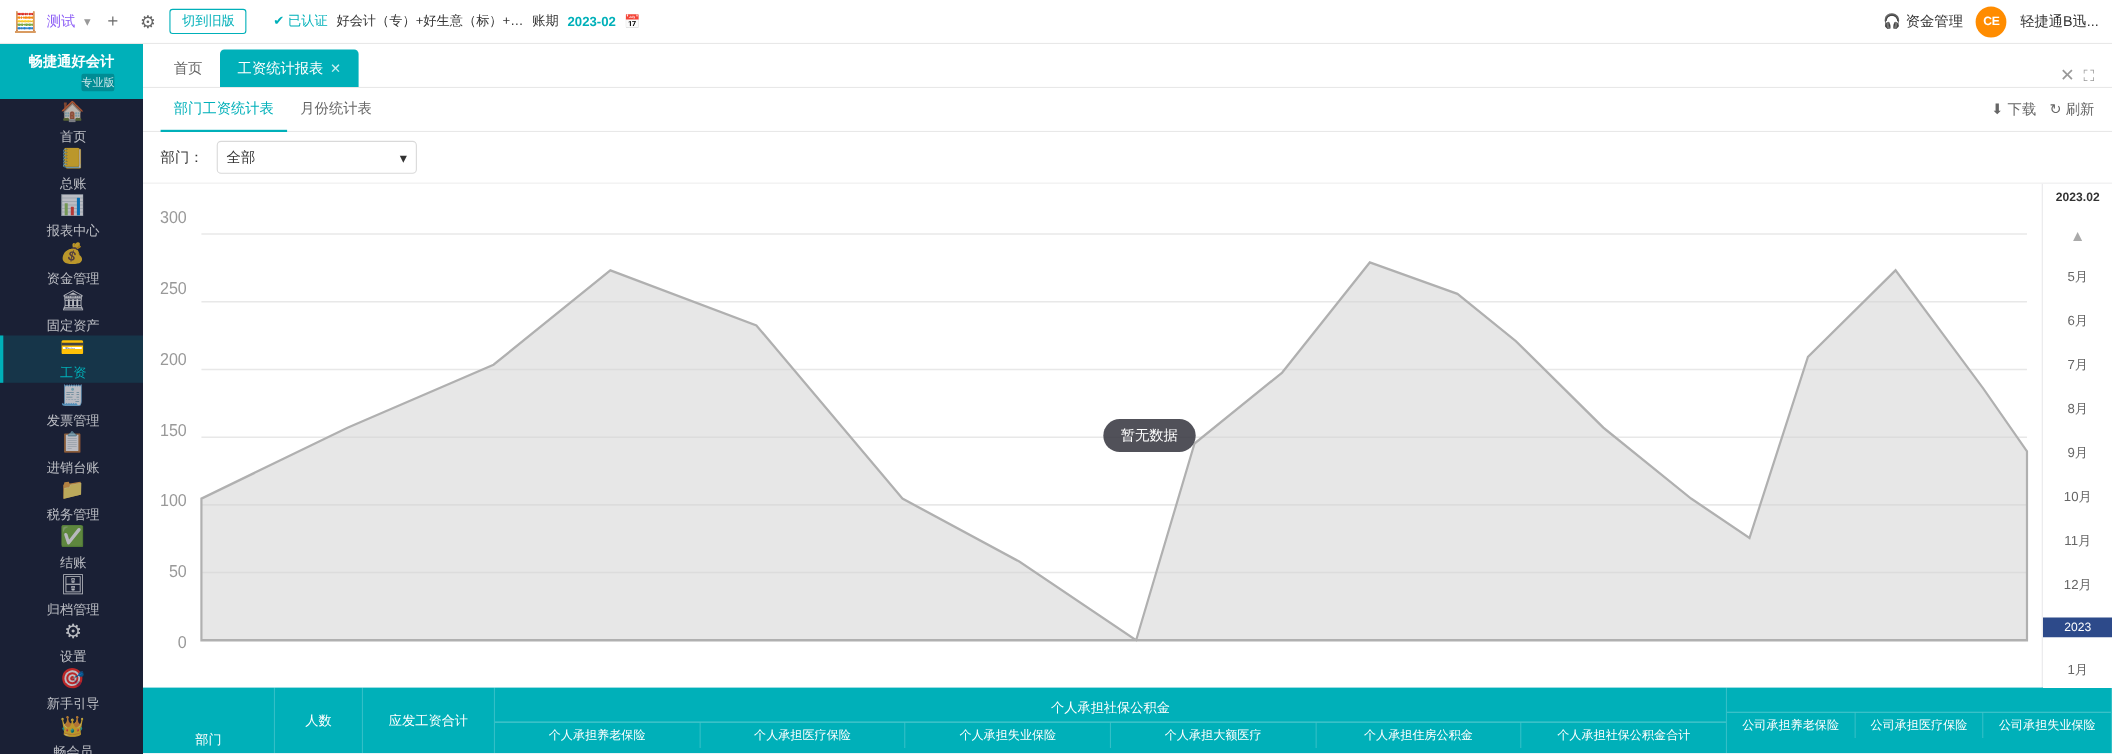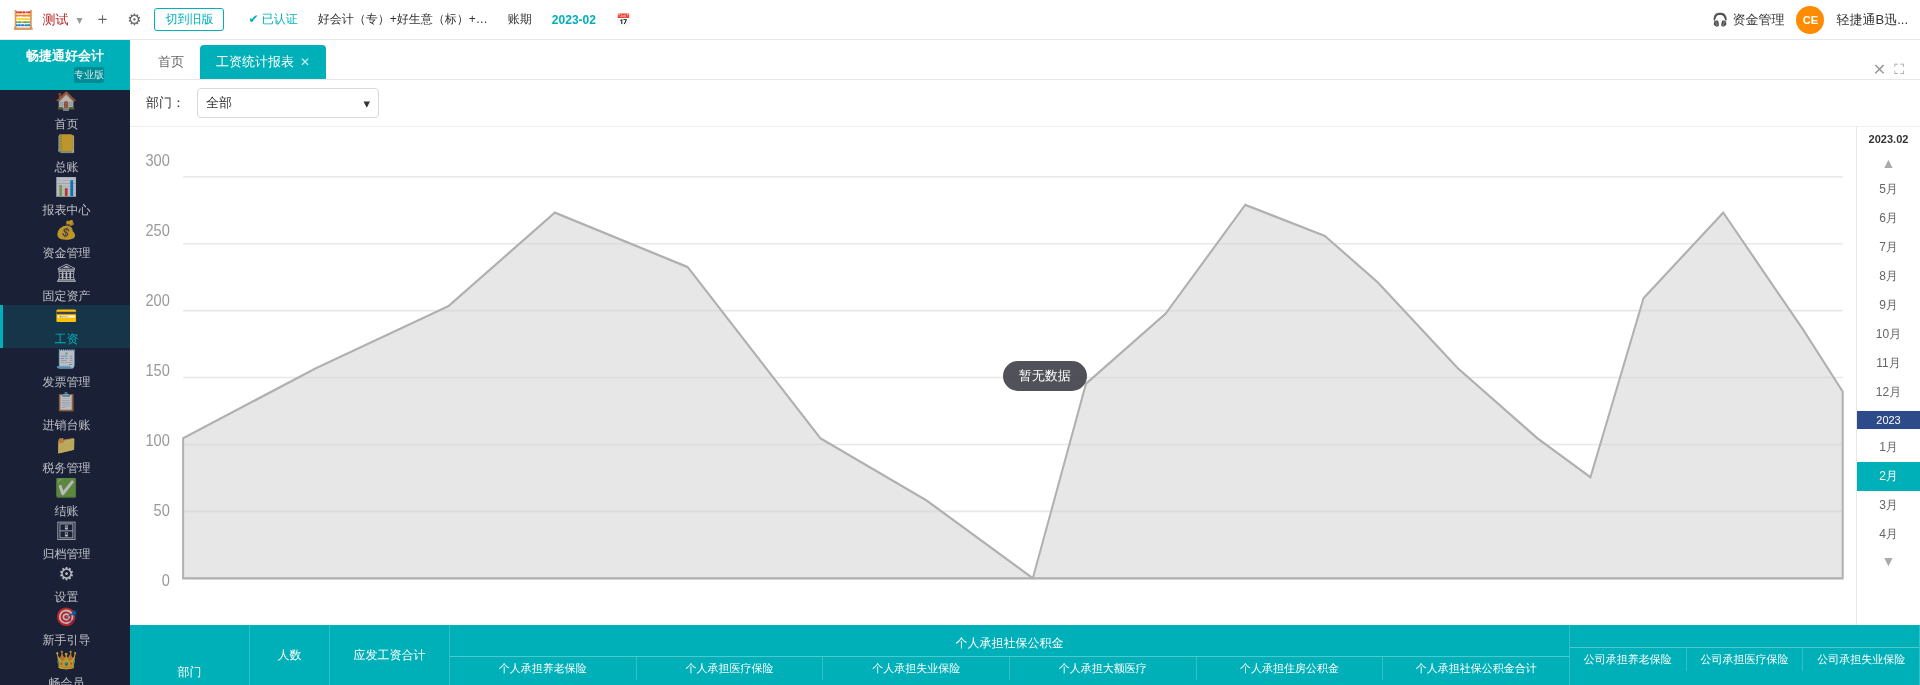--- a/index.html
+++ b/index.html
@@ -18,21 +18,21 @@
       z-index: 10;
     }
     .top-header-left {
       display: flex;
       align-items: center;
       gap: 8px;
       flex: 1;
     }
     .company-name {
       font-size: 13px;
-      color: #b91c1c;
+      color: #8b5cf6;
     }
     .dropdown-arrow {
       color: #999;
       font-size: 12px;
     }
     .header-icons {
       display: flex;
       align-items: center;
       gap: 8px;
     }
@@ -51,21 +51,21 @@
       color: #00b0b9;
       padding: 2px 10px;
       border-radius: 3px;
       font-size: 12px;
       cursor: pointer;
       background: #fff;
     }
     .header-status {
       display: flex;
       align-items: center;
-      gap: 20px;
+      gap: 8px;
       font-size: 12px;
       color: #333;
       margin-left: 16px;
     }
     .certified-badge {
       color: #00b0b9;
     }
     .top-header-right {
       display: flex;
       align-items: center;
@@ -491,20 +491,38 @@
       </div>
       <div style="flex:1"></div>
       <div style="display:flex;align-items:center;gap:8px;margin-right:4px;">
         <span style="cursor:pointer;color:#999;font-size:16px;">✕</span>
         <span style="cursor:pointer;color:#999;font-size:14px;">⛶</span>
       </div>
     </div>
 
     <div class="page-content">
 
+      <div class="inner-tabs">
+        <div class="inner-tab active">
+          <span>部门工资统计表</span>
+        </div>
+        <div class="inner-tab">
+          <span>月份统计表</span>
+        </div>
+        <div class="toolbar-right">
+          <div class="toolbar-btn">
+            <span>⬇</span>
+            <span>下载</span>
+          </div>
+          <div class="toolbar-btn">
+            <span>↻</span>
+            <span>刷新</span>
+          </div>
+        </div>
+      </div>
 
       <div class="filter-row">
         <span class="filter-label">部门：</span>
         <div class="filter-select">
           <span>全部</span>
           <span>▾</span>
         </div>
       </div>
 
       <div style="flex:1;display:flex;overflow:hidden;">
@@ -529,21 +547,21 @@
             <line x1="40" y1="32" x2="1290" y2="32" stroke="#e8e8e8" stroke-width="1"></line>
 
             <path d="M40,200 L140,155 L240,115 L320,55 L420,90 L520,200 L600,240 L680,290 L720,165 L780,120 L840,50 L900,70 L940,100 L1000,155 L1060,200 L1100,225 L1140,110 L1200,55 L1260,130 L1290,170 L1290,290 L40,290 Z" fill="#d0d0d0" fill-opacity="0.5" stroke="#b0b0b0" stroke-width="1.5"></path>
           </svg>
           
           <div class="no-data-tooltip">
             <span>暂无数据</span>
           </div>
         </div>
 
-        <div style="width:64px;background:#fff;border-left:1px solid #e8e8e8;display:flex;flex-direction:column;align-items:center;overflow-y:auto;flex-shrink:0;">
+        <div style="width:64px;background:#fff;border-left:1px solid #e8e8e8;display:flex;flex-direction:column;align-items:center;overflow-y:auto;flex-shrink:0;gap:11px;">
           <div style="display:flex;align-items:center;justify-content:center;padding:6px 2px;font-size:11px;color:#333;font-weight:bold;width:100%;text-align:center;">
             <span>2023.02</span>
           </div>
           <div class="right-panel-arrow">▲</div>
           <div class="right-panel-item">5月</div>
           <div class="right-panel-item">6月</div>
           <div class="right-panel-item">7月</div>
           <div class="right-panel-item">8月</div>
           <div class="right-panel-item">9月</div>
           <div class="right-panel-item">10月</div>

